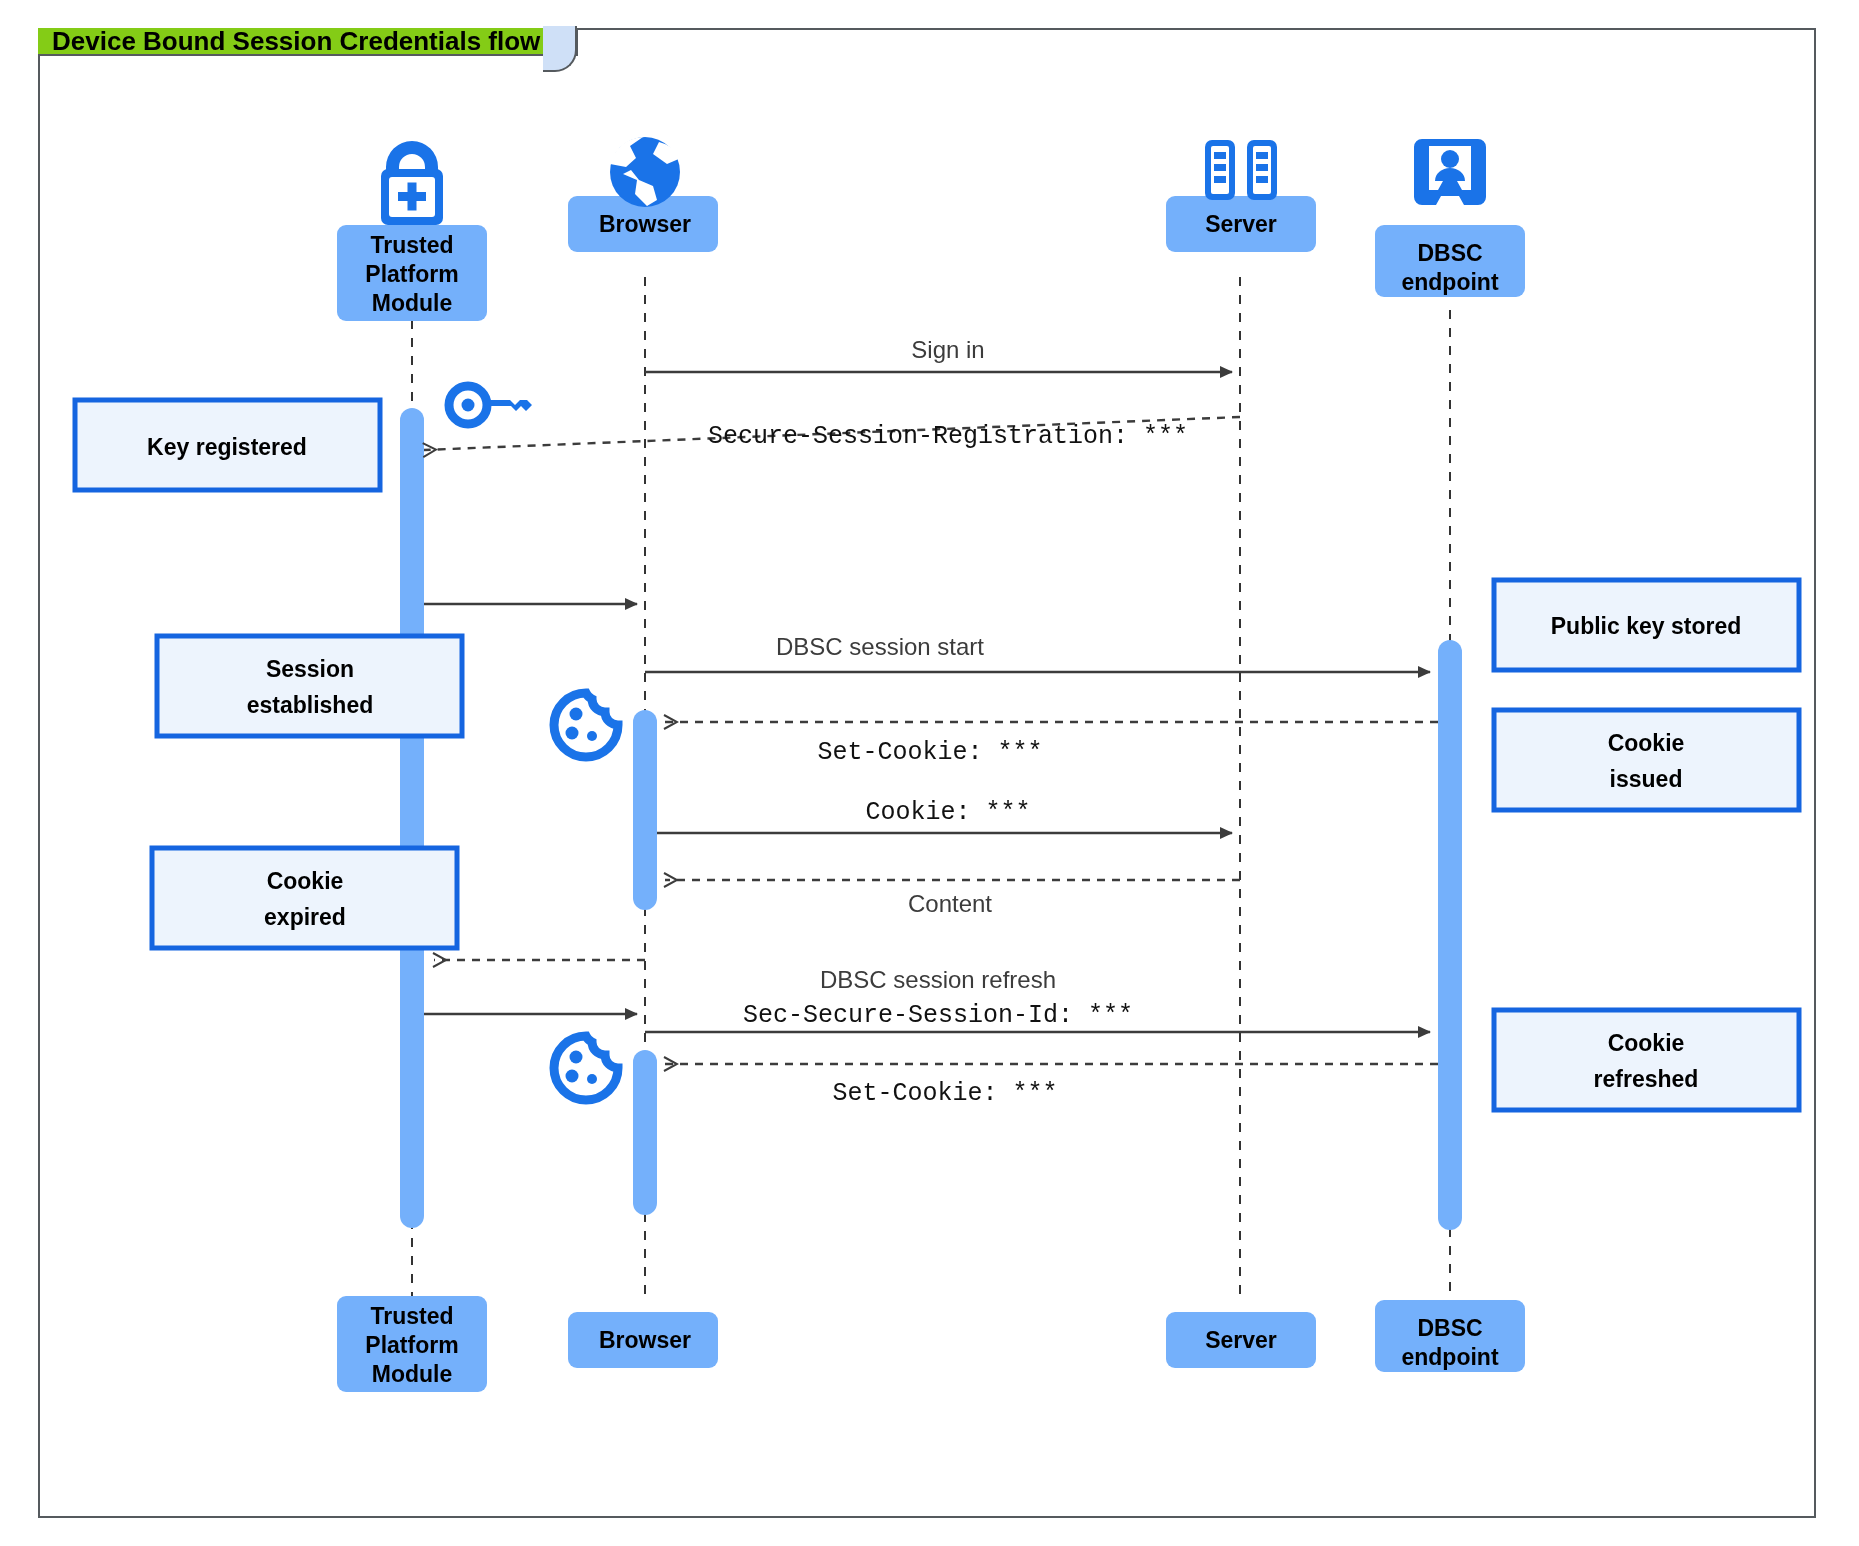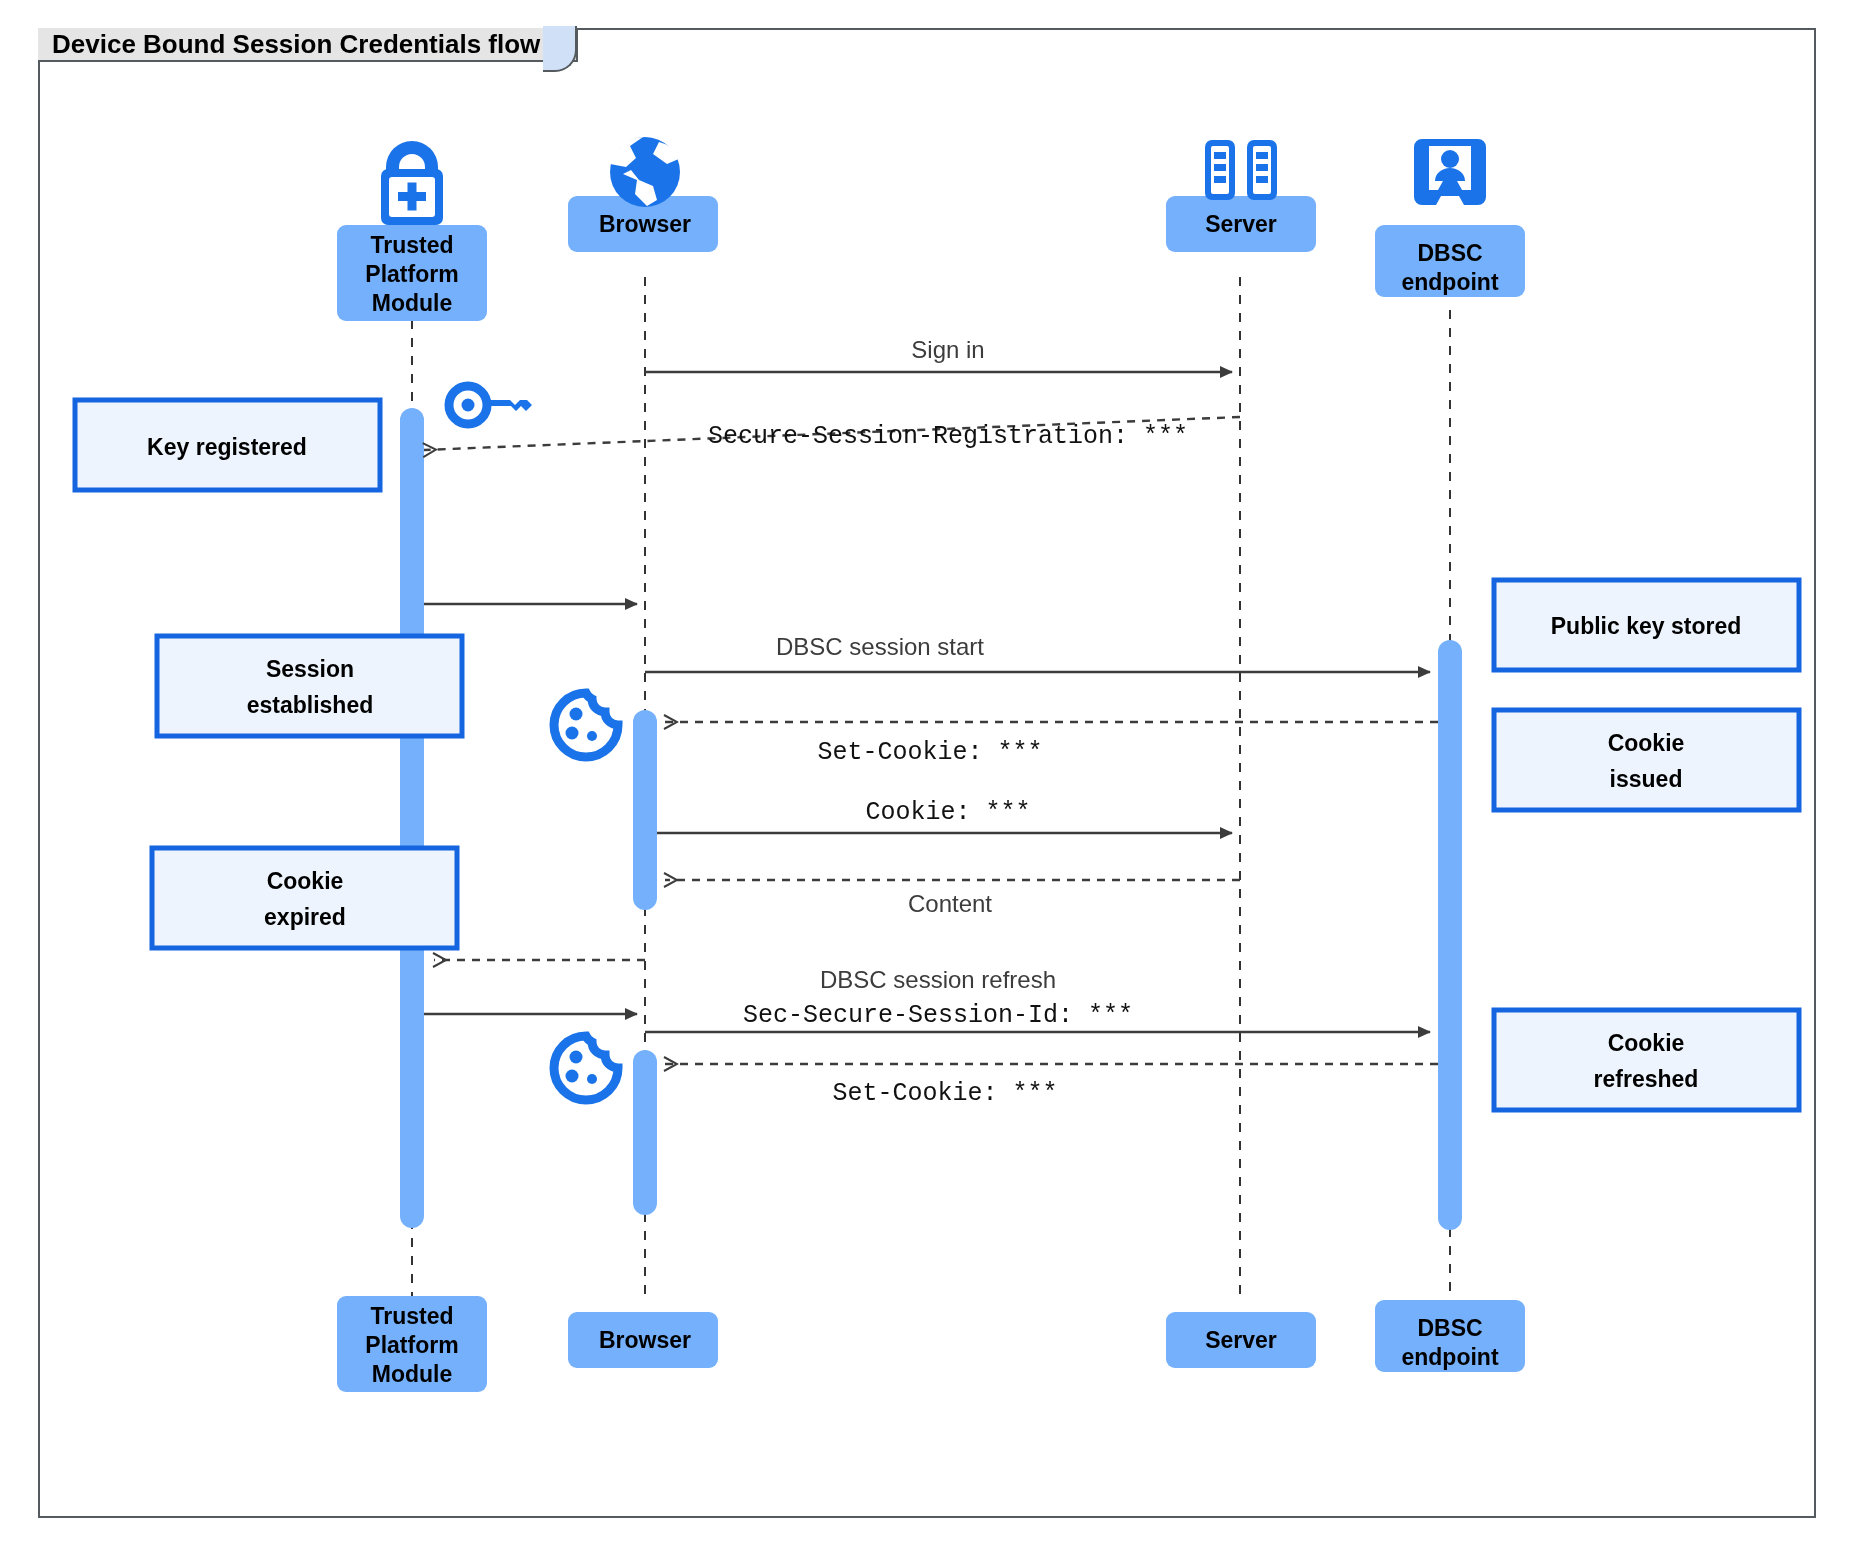--- a/index.html
+++ b/index.html
@@ -1,21 +1,21 @@
 <!DOCTYPE html>
 <html><head>
 <meta charset="utf-8">
 <style>
   html,body{margin:0;padding:0;background:#ffffff;}
   body{font-family:"Liberation Sans",sans-serif;}
   #stage{position:relative;width:1859px;height:1546px;background:#ffffff;}
   #frame{position:absolute;left:38px;top:28px;width:1778px;height:1490px;
          border:2px solid #555a5e;background:#ffffff;box-sizing:border-box;}
-  #frame-tab{position:absolute;left:38px;top:28px;height:34px;
-         background:#e5e5e5;border:2px solid #555a5e;border-left:none;border-top:none;
+  #frame-tab{position:absolute;left:38px;top:28px;height:28px;
+         background:#84cc16;border:2px solid #555a5e;border-left:none;border-top:none;
          box-sizing:border-box;display:flex;align-items:center;
          padding:0 34px 0 14px;}
   #frame-tab .tabskew{position:absolute;right:-1px;top:-2px;width:34px;height:46px;
          background:#cfe0f7;border-right:2px solid #555a5e;border-bottom:2px solid #555a5e;
          border-bottom-right-radius:22px;box-sizing:border-box;}
   #frame-title{font-size:26px;font-weight:bold;color:#000;white-space:nowrap;
          position:relative;z-index:2;font-family:"Liberation Sans",sans-serif;}
   svg{position:absolute;left:0;top:0;}
   .pbox rect{fill:#74b0fb;}
   .pbox text{font-size:23px;font-weight:bold;fill:#000;text-anchor:middle;

